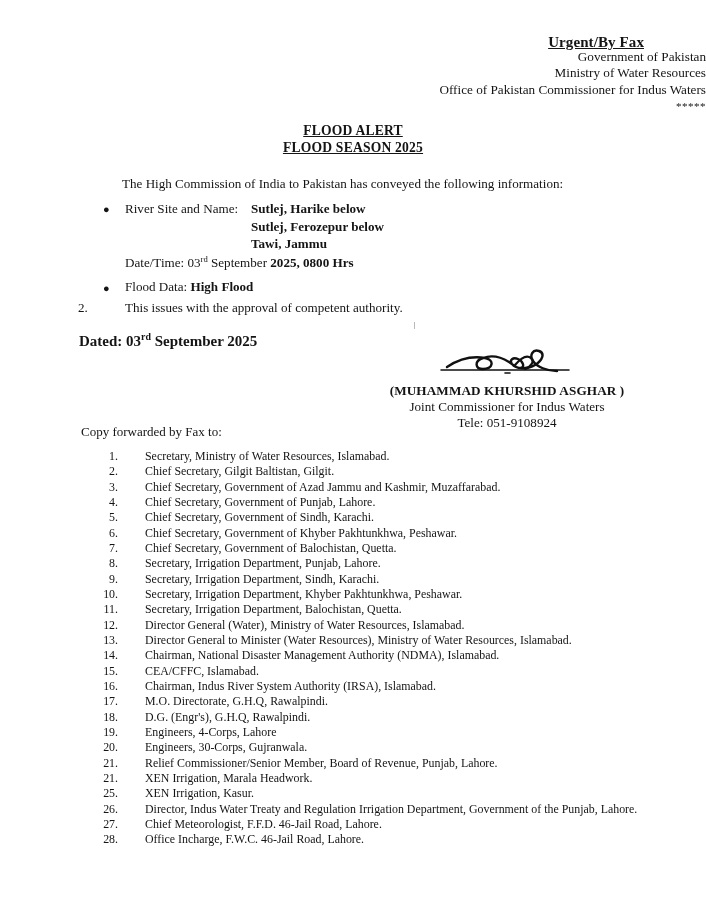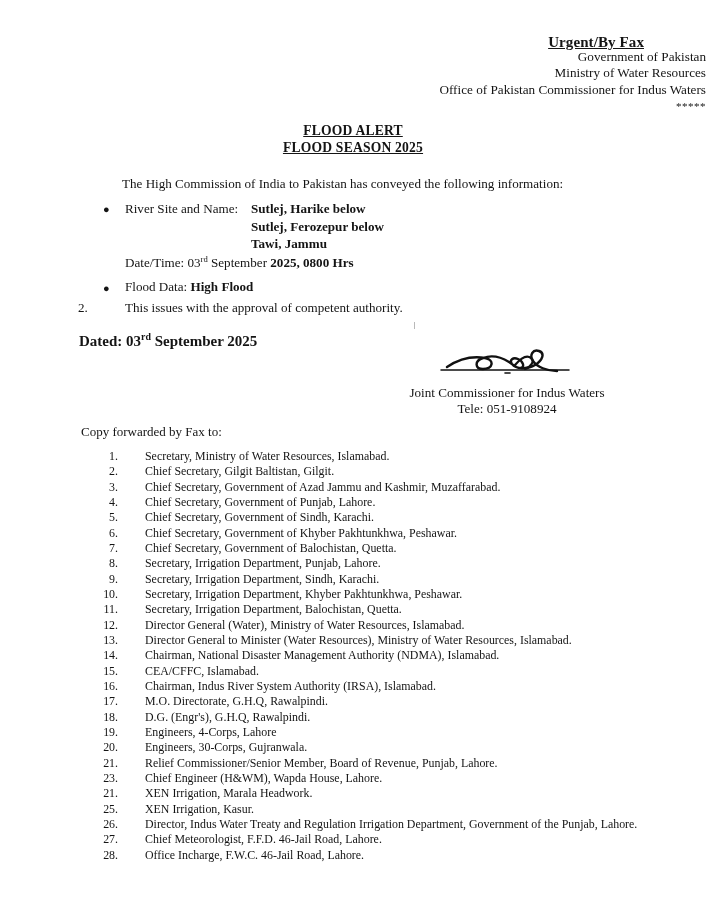--- a/index.html
+++ b/index.html
@@ -274,20 +274,21 @@
   <div class="sig-wrap">
     <svg class="sig-svg" viewBox="0 0 180 40">
       <path d="M30 22 C42 14, 56 11, 68 13 C78 15, 76 24, 66 24 C58 24, 57 16, 66 13
                C74 10, 84 12, 92 17 C97 20, 100 24, 104 23 C108 22, 106 16, 101 14
                C96 12, 92 15, 95 19 C99 24, 110 25, 118 20 C126 15, 128 8, 122 6
                C116 4, 112 10, 116 16 C120 22, 130 26, 140 26" fill="none" stroke="#111" stroke-width="2.4" stroke-linecap="round" stroke-linejoin="round"></path>
       <path d="M98 20 C104 13, 110 10, 114 13 C118 16, 114 22, 108 24" fill="none" stroke="#111" stroke-width="2.2" stroke-linecap="round"></path>
       <path d="M24 25 L152 25" fill="none" stroke="#111" stroke-width="1.5" stroke-linecap="round"></path>
       <path d="M88 28 L93 28" fill="none" stroke="#111" stroke-width="1.6" stroke-linecap="round"></path>
     </svg>
+    <div class="sig-name">(MUHAMMAD KHURSHID ASGHAR )</div>
     <div class="sig-desig">Joint  Commissioner for Indus Waters</div>
     <div class="sig-tele">Tele: 051-9108924</div>
   </div>
 
   <div class="copy-head">Copy forwarded by Fax to:</div>
 
   <div class="dist-list">
       <div class="dist-item">
         <span class="dist-num">1.</span>
         <span class="dist-text">Secretary, Ministry of Water Resources, Islamabad.</span>
@@ -366,24 +367,20 @@
       </div>
       <div class="dist-item">
         <span class="dist-num">20.</span>
         <span class="dist-text">Engineers, 30-Corps, Gujranwala.</span>
       </div>
       <div class="dist-item">
         <span class="dist-num">21.</span>
         <span class="dist-text">Relief Commissioner/Senior Member, Board of Revenue, Punjab, Lahore.</span>
       </div>
       <div class="dist-item">
-        <span class="dist-num">23.</span>
-        <span class="dist-text">Chief Engineer (H&amp;WM), Wapda House, Lahore.</span>
-      </div>
-      <div class="dist-item">
         <span class="dist-num">21.</span>
         <span class="dist-text">XEN Irrigation, Marala Headwork.</span>
       </div>
       <div class="dist-item">
         <span class="dist-num">25.</span>
         <span class="dist-text">XEN Irrigation, Kasur.</span>
       </div>
       <div class="dist-item">
         <span class="dist-num">26.</span>
         <span class="dist-text">Director, Indus Water Treaty and Regulation Irrigation Department, Government of the Punjab, Lahore.</span>

